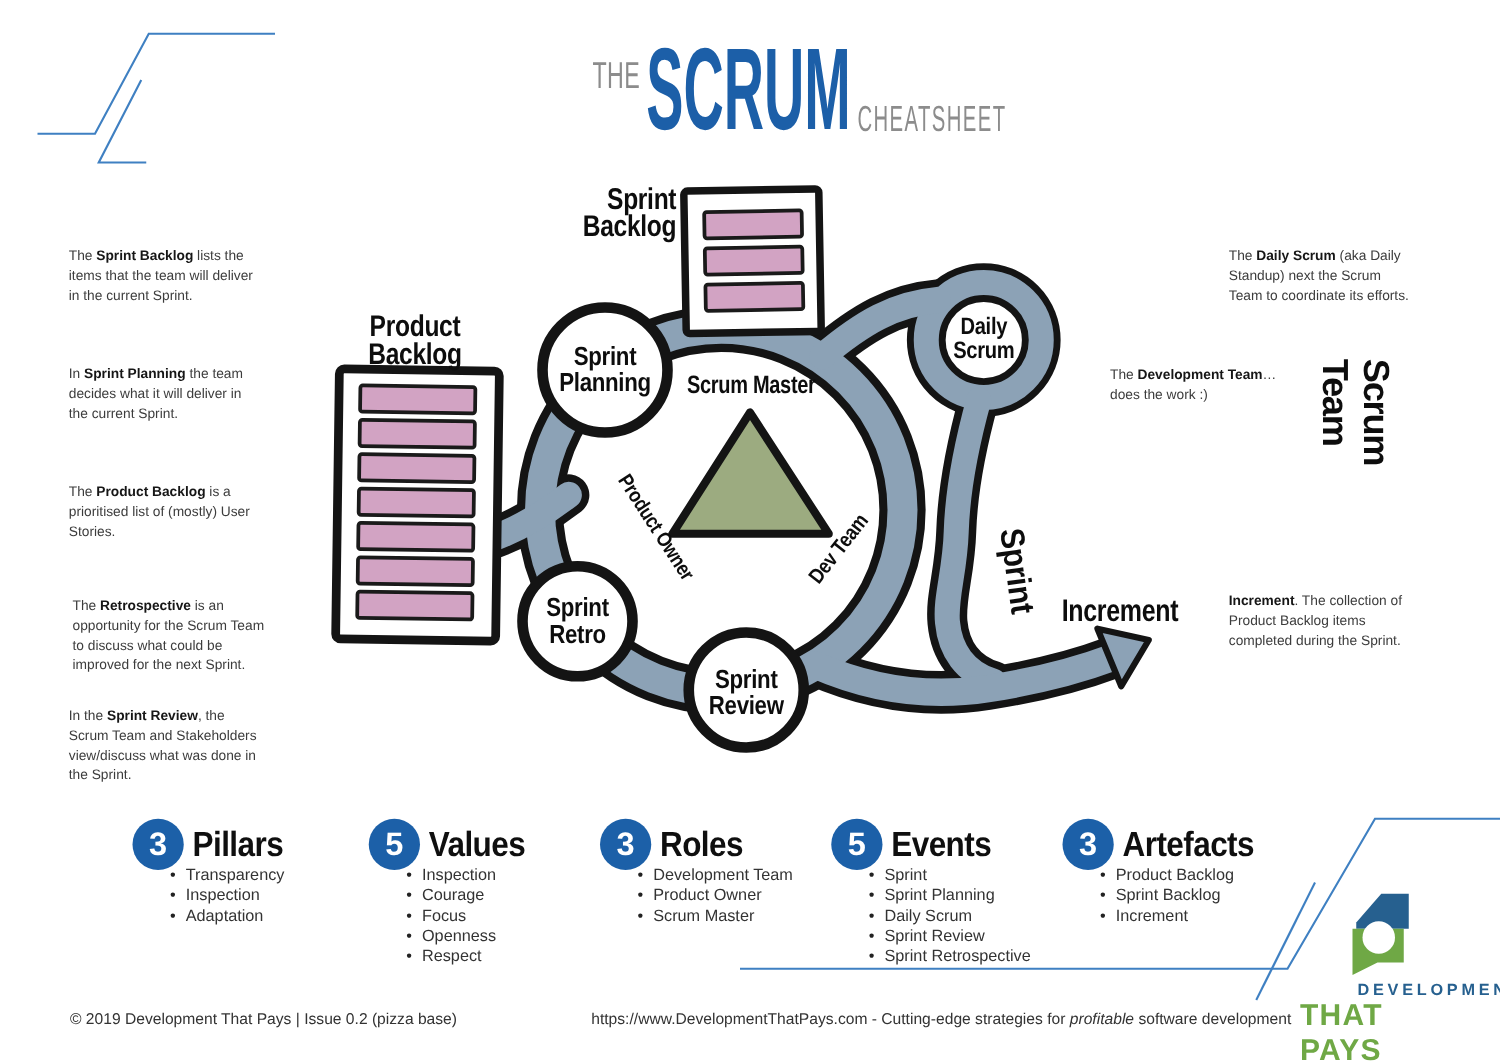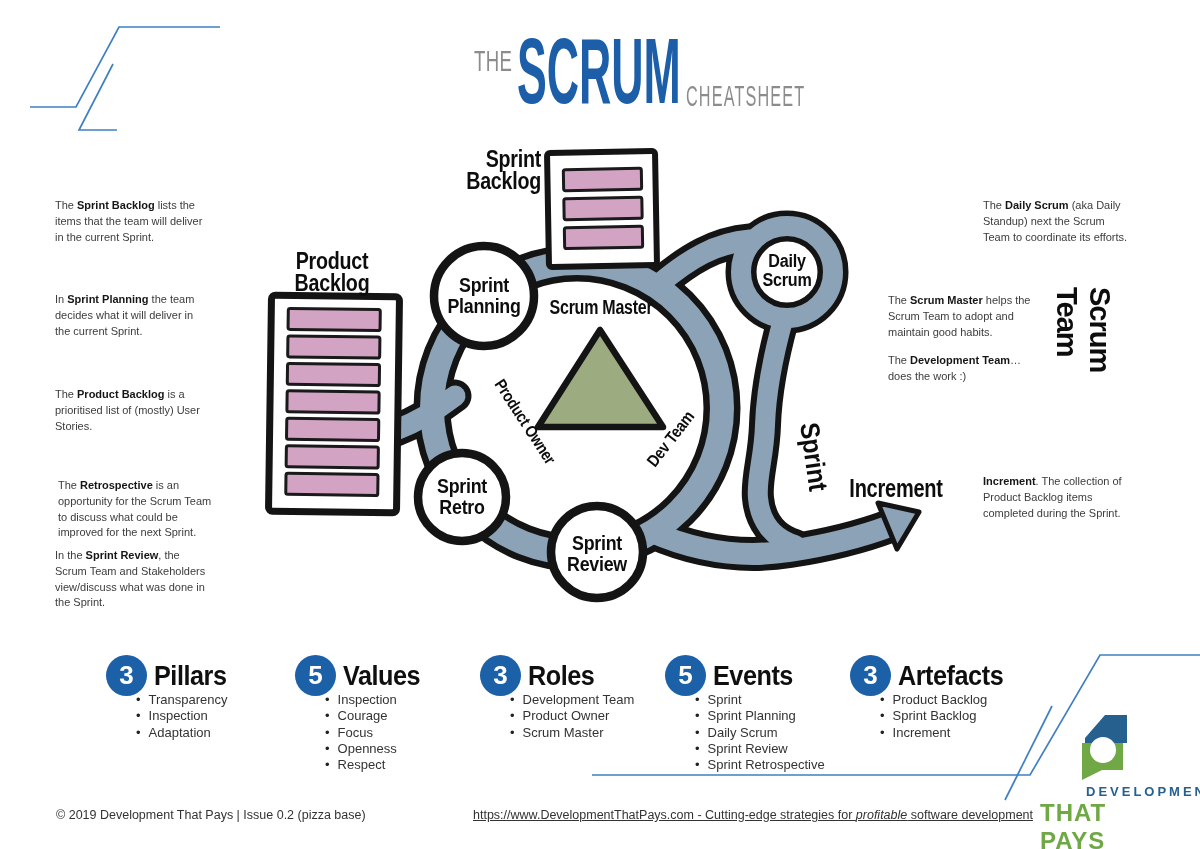--- a/index.html
+++ b/index.html
@@ -25,21 +25,21 @@
   .stat-head{display:flex;align-items:center;}
   .stat-circle{width:41px;height:41px;border-radius:50%;background:#1C60A8;color:#fff;
       font-weight:700;font-size:26px;display:flex;align-items:center;justify-content:center;flex:0 0 41px;}
   .stat-title{font-size:28px;font-weight:700;color:#0f0f0f;margin-left:7px;letter-spacing:-.5px;
       transform:scaleX(.9);transform-origin:left center;white-space:nowrap;}
   ul.stat-list{margin:-4px 0 0 30px;padding:0;list-style:none;}
   ul.stat-list li{font-size:13px;color:#333;line-height:16.3px;white-space:nowrap;}
   ul.stat-list li::before{content:"\2022";margin-right:8px;color:#222;}
   
   .footer-left{left:56px;top:808px;font-size:12.5px;color:#333;}
-  .footer-center{left:473px;top:808px;font-size:12.5px;color:#333;text-decoration:underline;}
+  .footer-center{left:473px;top:808px;font-size:12.5px;color:#333;}
   .footer-center .i,.footer-left .i{font-style:italic;}
   
   .logo-l1{left:1040px;top:784px;width:130px;text-align:center;font-size:13px;font-weight:700;
            letter-spacing:3px;color:#26608F;padding-left:46px;}
   .logo-l2{left:1040px;top:799px;width:130px;text-align:left;font-size:24px;font-weight:700;
            letter-spacing:1px;color:#6FA845;}
   
   svg text{font-family:"Liberation Sans",sans-serif;font-weight:700;fill:#0d0d0d;letter-spacing:-.3px;}
 </style>
 </head>
@@ -148,30 +148,29 @@
     </div>
   <div class="note" style="left:55px;top:292px;">
     <p><span>In </span><span class="b">Sprint Planning</span><span> the team decides what it will deliver in the current </span><span class="i">Sprint</span><span>.</span></p>
     </div>
   <div class="note" style="left:55px;top:387px;">
     <p><span>The </span><span class="b">Product Backlog</span><span> is a prioritised list of (mostly) </span><span class="i">User Stories</span><span>.</span></p>
     </div>
   <div class="note" style="left:58px;top:478px;">
     <p><span>The </span><span class="b">Retrospective</span><span> is an opportunity for the </span><span class="i">Scrum Team</span><span> to discuss what could be improved for the next </span><span class="i">Sprint</span><span>.</span></p>
     </div>
-  <div class="note" style="left:55px;top:548px;">
+  <div class="note" style="left:55px;top:566px;">
     <p><span>In the </span><span class="b">Sprint Review</span><span>, the </span><span class="i">Scrum Team</span><span> and </span><span class="i">Stakeholders</span><span> view/discuss what was done in the </span><span class="i">Sprint</span><span>.</span></p>
     </div>
 
   <div class="note" style="left:983px;top:198px;width:150px;">
     <p><span>The </span><span class="b">Daily Scrum</span><span> (aka </span><span class="i">Daily Standup</span><span>) next the </span><span class="i">Scrum Team</span><span> to coordinate its efforts.</span></p>
     </div>
 
   <div class="note" style="left:888px;top:293px;width:152px;">
-    <p><span>The </span><span class="b">Scrum Master</span><span> helps the </span><span class="i">Scrum Team</span><span> to adopt and maintain good habits.</span></p>
     <p><span>The </span><span class="b">Development Team</span><span>… does the work :)</span></p>
   </div>
 
   <div class="scrum-team-vert">Scrum Team</div>
 
   <div class="note" style="left:983px;top:474px;width:152px;">
     <p><span class="b">Increment</span><span>. The collection of </span><span class="i">Product Backlog</span><span> items completed during the </span><span class="i">Sprint</span><span>.</span></p>
     </div>
 
   <div class="stat-col" style="left:106px;">

